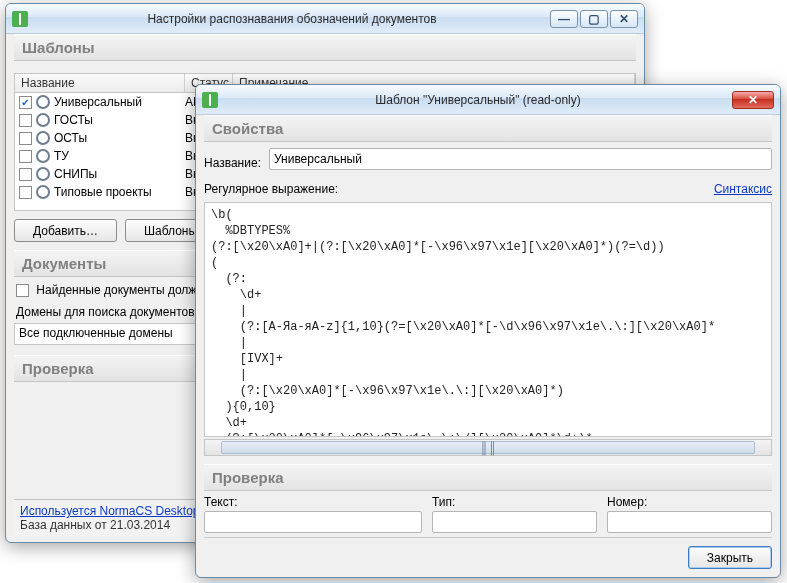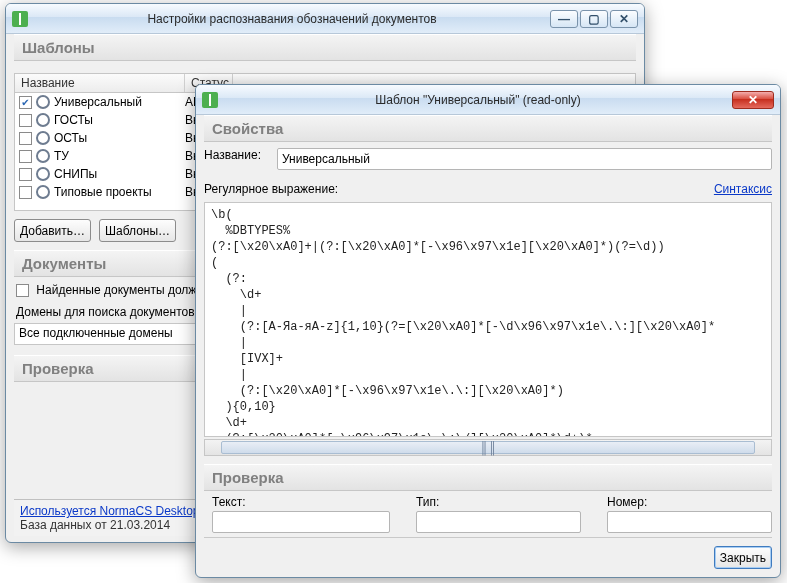--- a/index.html
+++ b/index.html
@@ -7,21 +7,21 @@
 
   
   .win { position:absolute; border:1px solid #6b8aa3; border-radius:6px; background:#f0f0f0; box-shadow:0 4px 18px rgba(0,0,0,.35); display:flex; flex-direction:column; overflow:hidden; }
   .titlebar { height:30px; background:linear-gradient(#f7fbff,#dbe8f6 45%,#c9dcf0 46%,#e1edf9); display:flex; align-items:center; padding:0 6px; border-bottom:1px solid #b7c8d9;text-align:center; }
   .titlebar .app-icon{ width:16px;height:16px;margin-right:6px;display:flex;align-items:center;justify-content:center;}
   .titlebar .title{ color:#2a2a2a; flex:1; white-space:nowrap; overflow:hidden; text-overflow:ellipsis;}
   .winbtns{ display:flex; gap:2px;}
   .winbtn{ width:28px;height:18px;border:1px solid #7a93ab;border-radius:3px;background:linear-gradient(#fbfdff,#d6e6f5);display:flex;align-items:center;justify-content:center;color:#33506b;font-weight:bold;}
   .winbtn.close{ width:42px;background:linear-gradient(#f3adad,#d94b3c 45%,#c62f1f 46%,#e56a5d);border-color:#9e2c1f;color:#fff;}
   .panehead{ background:linear-gradient(#f4f4f4,#e3e3e3); border-top:1px solid #fff; border-bottom:1px solid #c6c6c6; padding:4px 8px; font-size:15px; font-weight:bold; color:#808080;}
-  .btn{ height:23px; padding:0 5px; border:1px solid #8c8c8c; border-radius:3px; background:linear-gradient(#fdfdfd,#e6e6e6); cursor:pointer; }
+  .btn{ height:23px; padding:0 18px; border:1px solid #8c8c8c; border-radius:3px; background:linear-gradient(#fdfdfd,#e6e6e6); cursor:pointer; }
   .btn.primary{ border-color:#3f7bbf; box-shadow:0 0 0 1px #a7cdf3 inset;}
   .linkblue{ color:#0b39c8; text-decoration:underline; cursor:pointer;}
   input[type=text]{ height:22px; border:1px solid #b5b5b5; border-radius:2px; padding:0 4px; background:#fff;}
   .check{ width:13px;height:13px;border:1px solid #8a8a8a;background:#fff;display:inline-flex;align-items:center;justify-content:center;margin-right:4px;vertical-align:middle;}
   .check.on::after{content:"✔";font-size:10px;color:#2a66b3;}
   .gear{width:14px;height:14px;border:2px solid #6e7c90;border-radius:50%;position:relative;display:inline-block;vertical-align:middle;margin-right:4px;}
 
   
   #w1{ left:5px; top:3px; width:640px; height:540px; z-index:1;}
   #w1 .body{ padding:0 8px 6px; display:flex; flex-direction:column; flex:1; overflow:hidden;}
@@ -29,25 +29,25 @@
   .gridhead>div{ padding:2px 6px; border-right:1px solid #d0d0d0; color:#333;}
   .grid{ border:1px solid #c6c6c6; border-top:none; background:#fff; height:118px; overflow:hidden;}
   .row{ display:flex; height:18px; align-items:center;}
   .c1{width:170px;padding-left:4px;} .c2{width:48px;} .c3{flex:1;}
   .btnrow{ display:flex; gap:8px; padding:8px 0;}
   .status{ border-top:1px solid #c0c0c0; padding:4px 6px; color:#333; background:#f2f2f2;}
 
   
   #w2{ left:195px; top:84px; width:586px; height:494px; z-index:5;}
   #w2 .body{ display:flex; flex-direction:column; flex:1; padding:0 8px 8px; overflow:hidden;}
-  .proprow{ display:flex; align-items:flex-start; gap:16px; padding:6px 0;}
+  .proprow{ display:flex; align-items:flex-end; gap:8px; padding:6px 0;}
   .regex{ flex:1; border:1px solid #c6c6c6; background:#fff; padding:4px 6px; font-family:"Courier New",monospace; white-space:pre; overflow:auto; line-height:16px; font-size:12px; color:#222;}
   .hscroll{ height:17px; border:1px solid #c6c6c6; background:linear-gradient(#f3f3f3,#e4e4e4); position:relative; margin-top:2px;}
   .hscroll .thumb{position:absolute;left:16px;right:16px;top:1px;bottom:1px;background:linear-gradient(#e9eef6,#cfdceb);border:1px solid #a9bdd2;border-radius:2px;display:flex;align-items:center;justify-content:center;color:#6e819a;}
-  .testrow{ display:flex; gap:26px; padding:4px 0;margin-left:8px;}
+  .testrow{ display:flex; gap:10px; padding:4px 0;}
   .testcol{ display:flex; flex-direction:column; gap:2px;}
   .footer{ display:flex; justify-content:flex-end; border-top:1px solid #c9c9c9; padding-top:8px; margin-top:0;}
 </style>
 </head>
 <body>
 
 <div id="w1" class="win">
   <div class="titlebar">
     <span class="app-icon">
       <svg width="16" height="16">
@@ -61,20 +61,21 @@
       <div class="winbtn">▢</div>
       <div class="winbtn">✕</div>
     </div>
   </div>
   <div class="body">
     <div class="panehead">Шаблоны</div>
 
     <div class="gridhead">
       <div class="c1">Название</div>
       <div class="c2">Статус</div>
+      <div class="c3">Примечание</div>
     </div>
     <div class="grid">
       <div class="row">
         <div class="c1"><span class="check on"></span><span class="gear"></span><span>Универсальный</span></div>
         <div class="c2">АКТ</div>
       </div>
       <div class="row">
         <div class="c1"><span class="check"></span><span class="gear"></span><span>ГОСТы</span></div>
         <div class="c2">Вы</div>
       </div>

